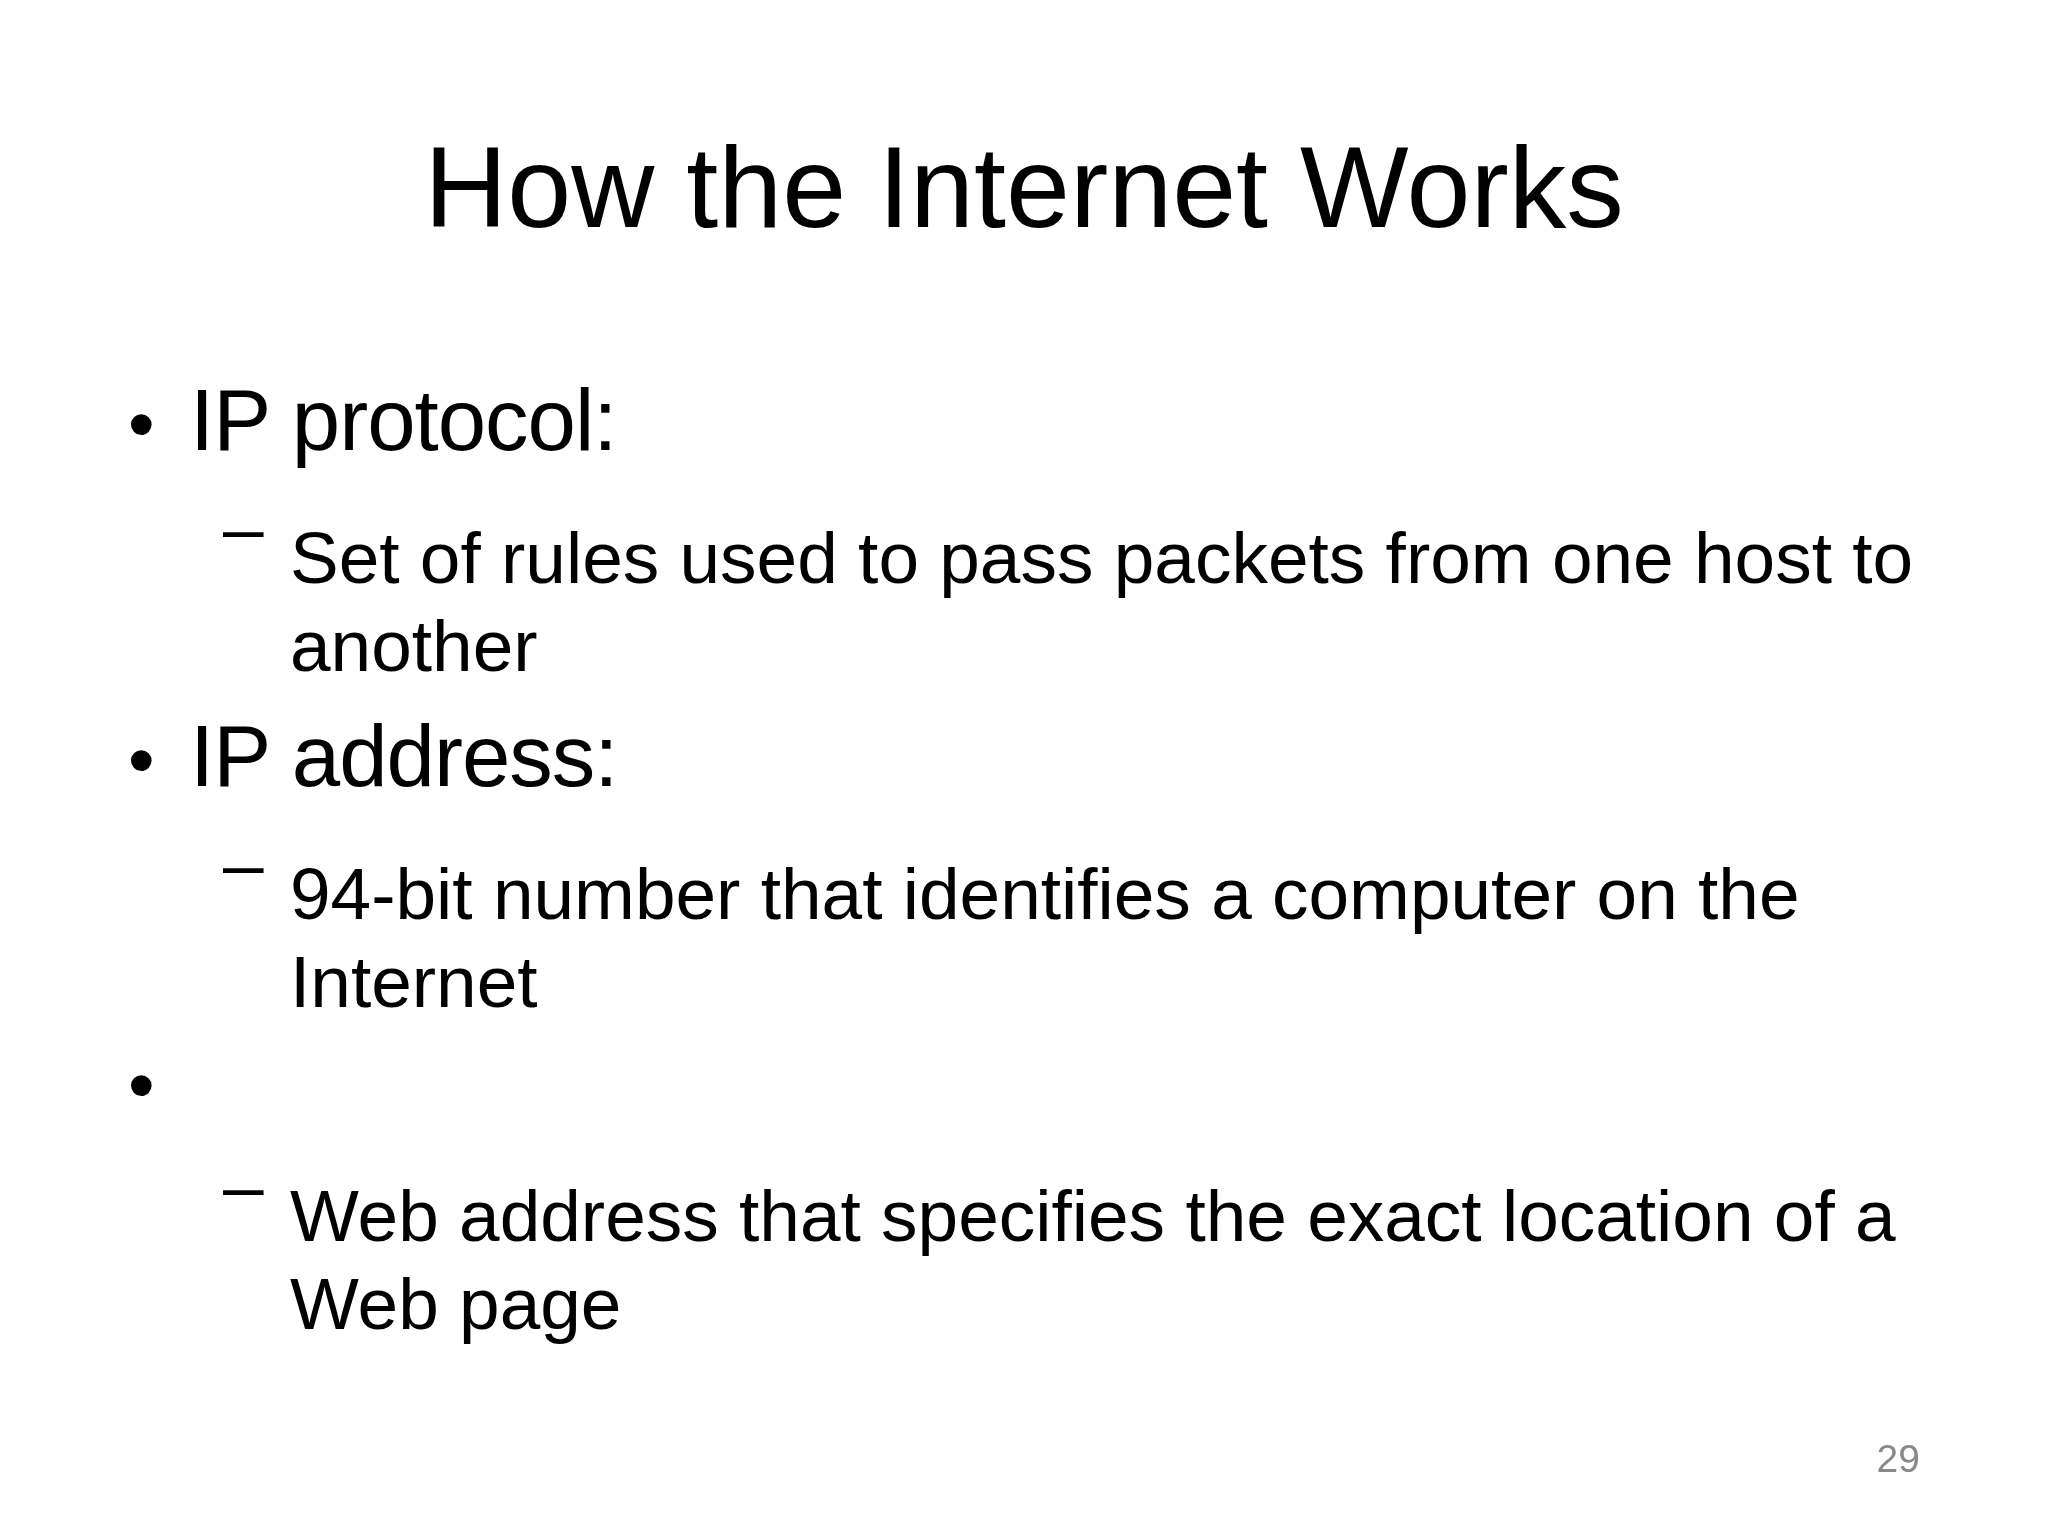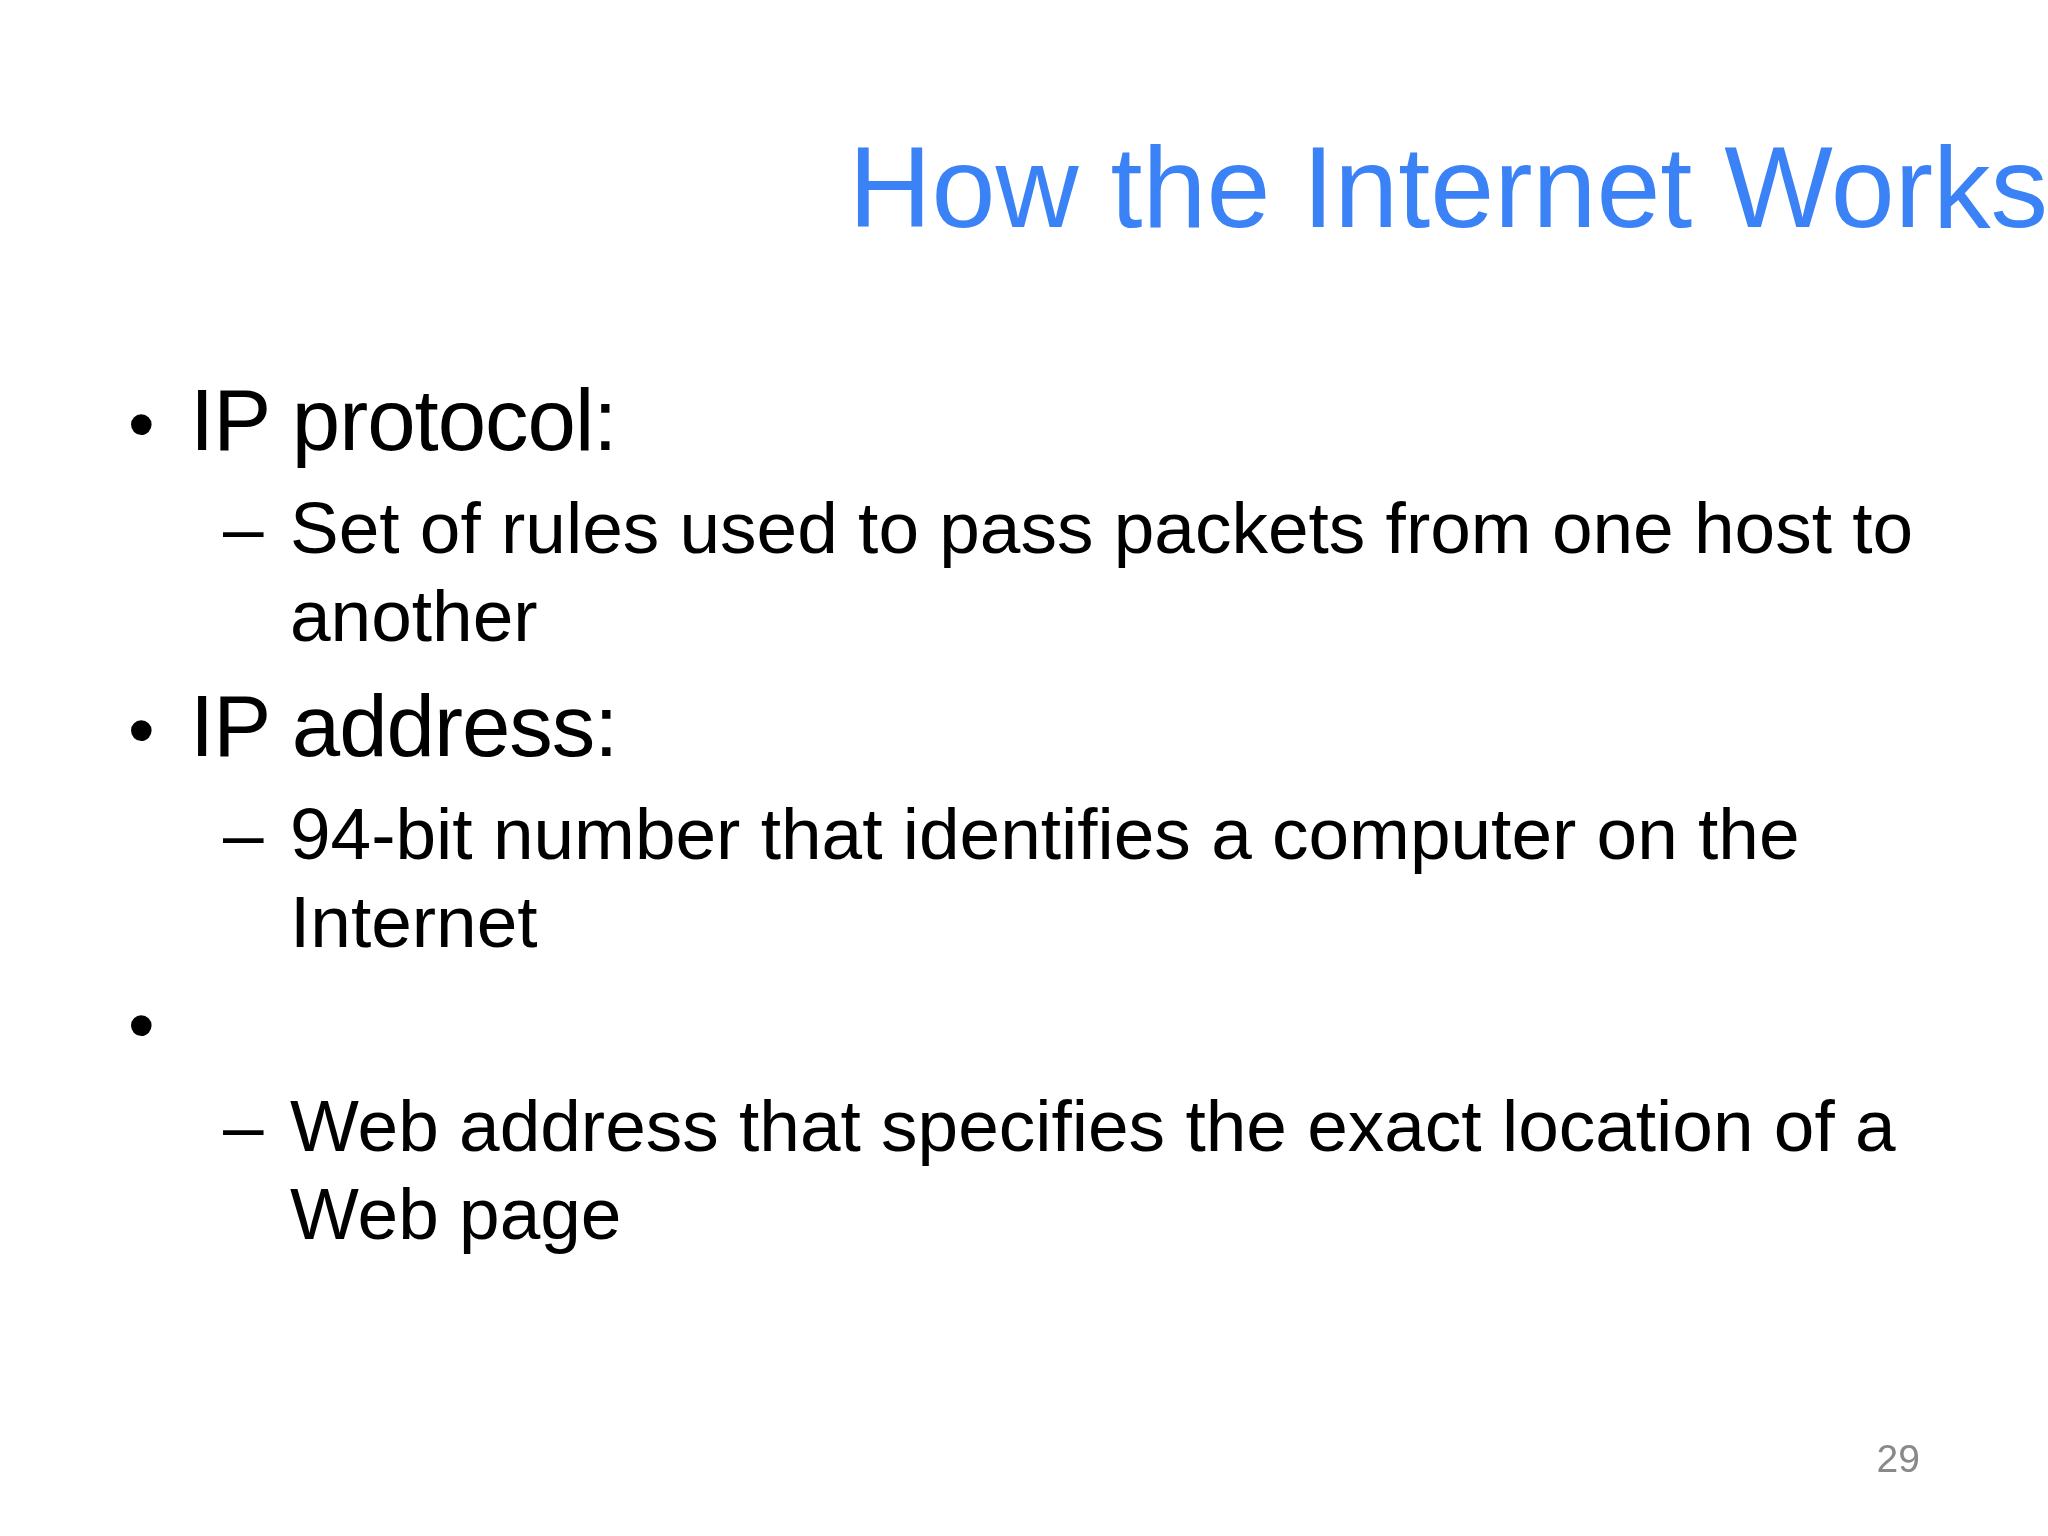--- a/index.html
+++ b/index.html
@@ -14,25 +14,25 @@
     height: 1536px;
     background: #ffffff;
     color: #000000;
     overflow: hidden;
   }
   .title {
     position: absolute;
     top: 118px;
     left: 0;
     width: 100%;
-    text-align: right;
+    text-align: center;
     font-size: 115px;
     line-height: 1.2;
     font-weight: 400;
-    color: #3b82f6;
+    color: #000000;
     white-space: nowrap;
   }
   .content {
     position: absolute;
     top: 368px;
     left: 128px;
     right: 80px;
   }
   .bullet-group { margin-bottom: 14px; }
   .l1 {
@@ -54,20 +54,21 @@
     font-size: 73px;
     line-height: 1.2;
   }
   .l2 .marker {
     flex: 0 0 67px;
     white-space: nowrap;
   }
   .l2 .text {
     width: 1640px;
     max-width: 100%;
+    margin-top: 30px;
   }
   .page-number {
     position: absolute;
     top: 1438px;
     right: 128px;
     font-size: 39px;
     line-height: 1.1;
     color: #898989;
   }
 </style>

